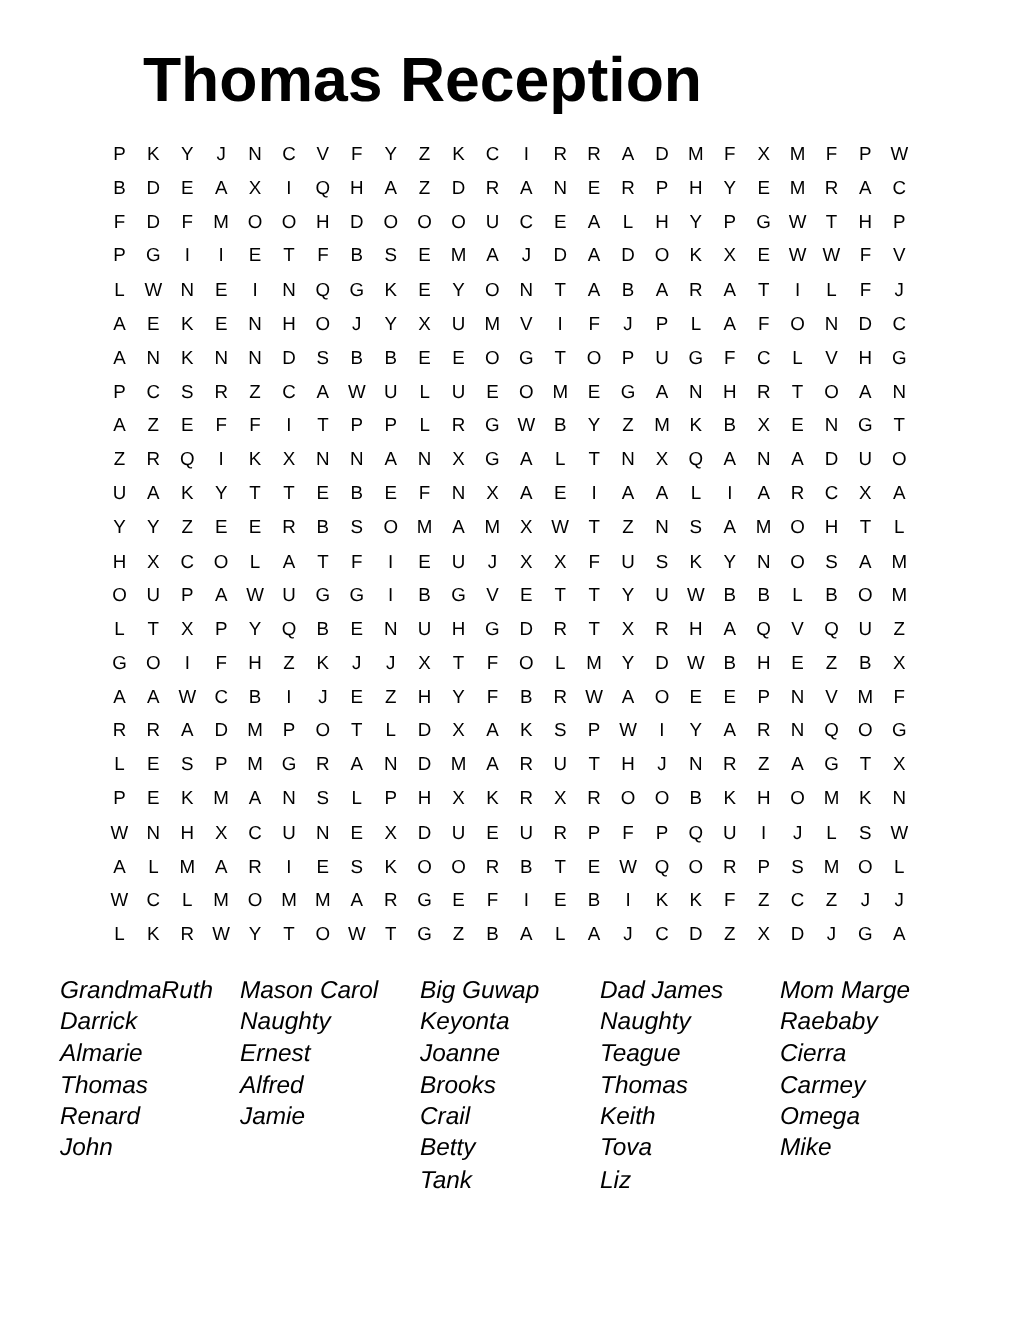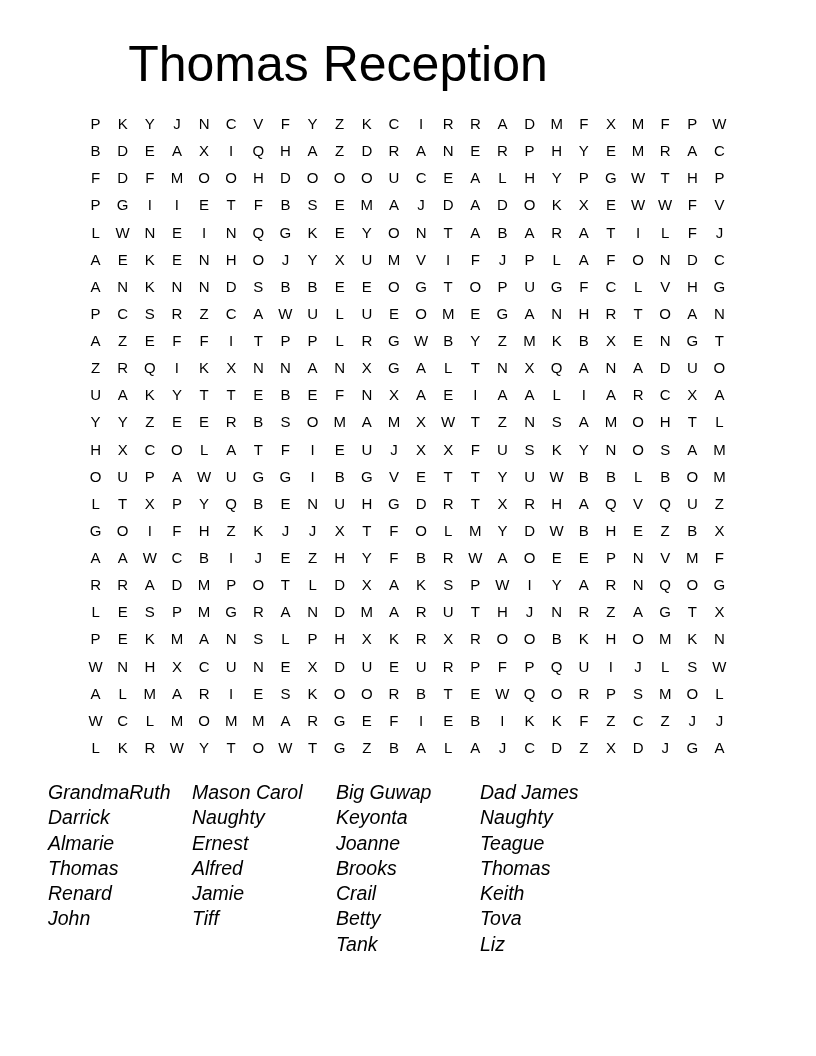--- a/index.html
+++ b/index.html
@@ -1,19 +1,19 @@
 <!DOCTYPE html>
 <html><head>
   <meta charset="utf-8">
   <style>
     html, body { margin: 0; padding: 0; background: #ffffff; }
     body { width: 816px; height: 1056px; position: relative; overflow: hidden;
            font-family: "Liberation Sans", "DejaVu Sans", sans-serif; color: #000; }
     .title { position: absolute; left: 0; top: 34px; width: 676px; text-align: center;
-             font-size: 50px; line-height: 60px; margin: 0; font-weight: normal; }
+             font-size: 50px; line-height: 60px; margin: 0; font-weight: bold; }
     .grid { position: absolute; left: 82px; top: 110px; width: 652px; }
     .grid-row { display: flex; height: 27.13px; }
     .cell { width: 27.13px; height: 27.13px; display: flex; align-items: center; justify-content: center;
             font-size: 15px; line-height: 1; }
     .wordlist { position: absolute; left: 48px; top: 780px; display: flex; }
     .word-col { width: 144px; font-style: italic; }
     .word { font-size: 19.5px; line-height: 25.3px; white-space: nowrap; }
   </style>
 </head>
 <body>
@@ -655,33 +655,40 @@
       <div class="word">Thomas</div>
       <div class="word">Renard</div>
       <div class="word">John</div>
     </div>
     <div class="word-col">
       <div class="word">Mason Carol</div>
       <div class="word">Naughty</div>
       <div class="word">Ernest</div>
       <div class="word">Alfred</div>
       <div class="word">Jamie</div>
-      <div class="word">Tiff</div>
     </div>
     <div class="word-col">
       <div class="word">Big Guwap</div>
       <div class="word">Keyonta</div>
       <div class="word">Joanne</div>
       <div class="word">Brooks</div>
       <div class="word">Crail</div>
       <div class="word">Betty</div>
       <div class="word">Tank</div>
     </div>
     <div class="word-col">
       <div class="word">Dad James</div>
       <div class="word">Naughty</div>
       <div class="word">Teague</div>
       <div class="word">Thomas</div>
       <div class="word">Keith</div>
       <div class="word">Tova</div>
       <div class="word">Liz</div>
     </div>
+    <div class="word-col">
+      <div class="word">Mom Marge</div>
+      <div class="word">Raebaby</div>
+      <div class="word">Cierra</div>
+      <div class="word">Carmey</div>
+      <div class="word">Omega</div>
+      <div class="word">Mike</div>
+    </div>
   </div>
 
 </body></html>

